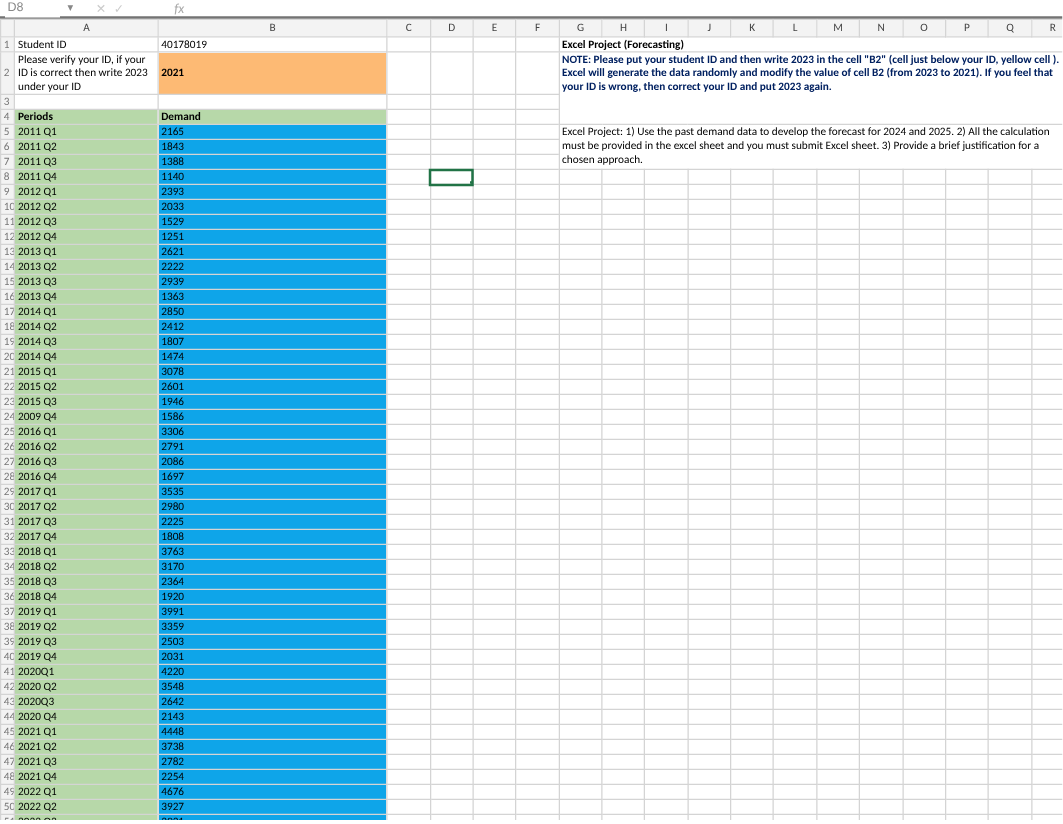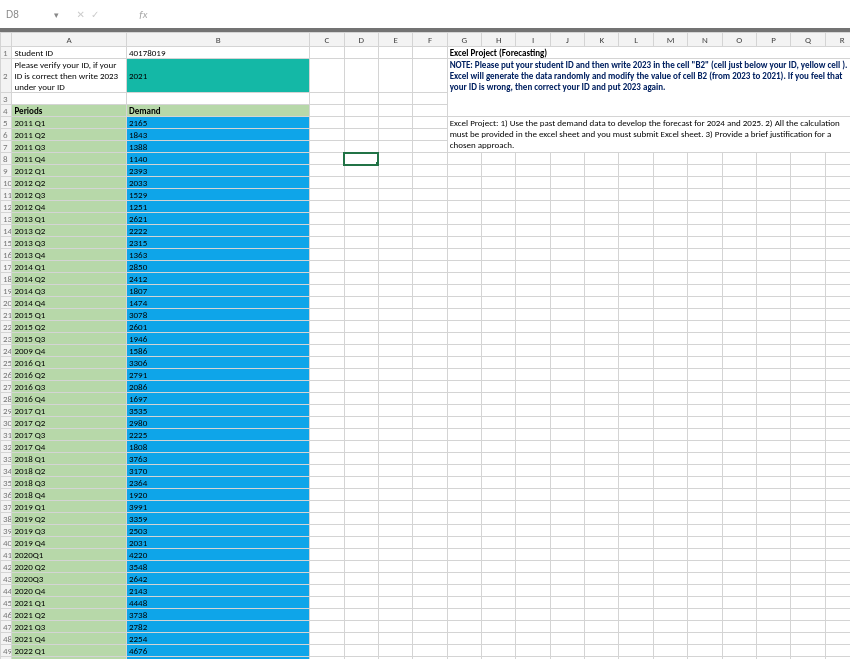--- a/index.html
+++ b/index.html
@@ -6,22 +6,22 @@
   body {
     font-family: Calibri, Arial, sans-serif;
     font-size: 10px;
     background: #fff;
     overflow: hidden;
     width: 850px;
     height: 659px;
     position: relative;
   }
   .name-box-bar {
-    height: 32px;
-    border-bottom: 4px solid #737373;
+    height: 15px;
+    border-bottom: 2px solid #737373;
     display: flex;
     align-items: center;
     padding-left: 4px;
     color: #888;
   }
   .name-box {
     width: 44px;
     height: 14px;
     border: none;
     font-size: 10px;
@@ -77,21 +77,21 @@
   }
   col.c-row { width: 10px; }
   col.c-A { width: 100px; }
   col.c-B { width: 160px; }
   col.c-std { width: 30px; }
 
   
   .student-id-label { background:#fff; }
   .student-id-val { background:#fff; text-align:center; font-weight:normal; border:1px solid #000;}
   .verify-cell { background:#fff; font-size:9px; line-height:10px;}
-  .yellow-cell { background: #14b8a6; text-align:center; font-weight:normal; border:1px solid #000;}
+  .yellow-cell { background: #fdba74; text-align:center; font-weight:bold; border:1px solid #000;}
   .header-periods, .header-demand {
     background:#b7d8a9;
     text-align:center;
     font-weight:bold;
     border:1px solid #000;
     margin-top:24px;
   }
   .period-cell {
     background:#b7d8a9;
     text-align:center;
@@ -404,21 +404,21 @@
           <td></td>
           <td></td>
           <td></td>
           <td></td>
           <td></td>
           <td></td>
         </tr>
         <tr>
           <td class="rowhdr">15</td>
           <td class="period-cell">2013 Q3</td>
-          <td class="demand-cell">2315</td>
+          <td class="demand-cell">2939</td>
           <td></td>
           <td></td>
           <td></td>
           <td></td>
           <td></td>
           <td></td>
           <td></td>
           <td></td>
           <td></td>
           <td></td>

